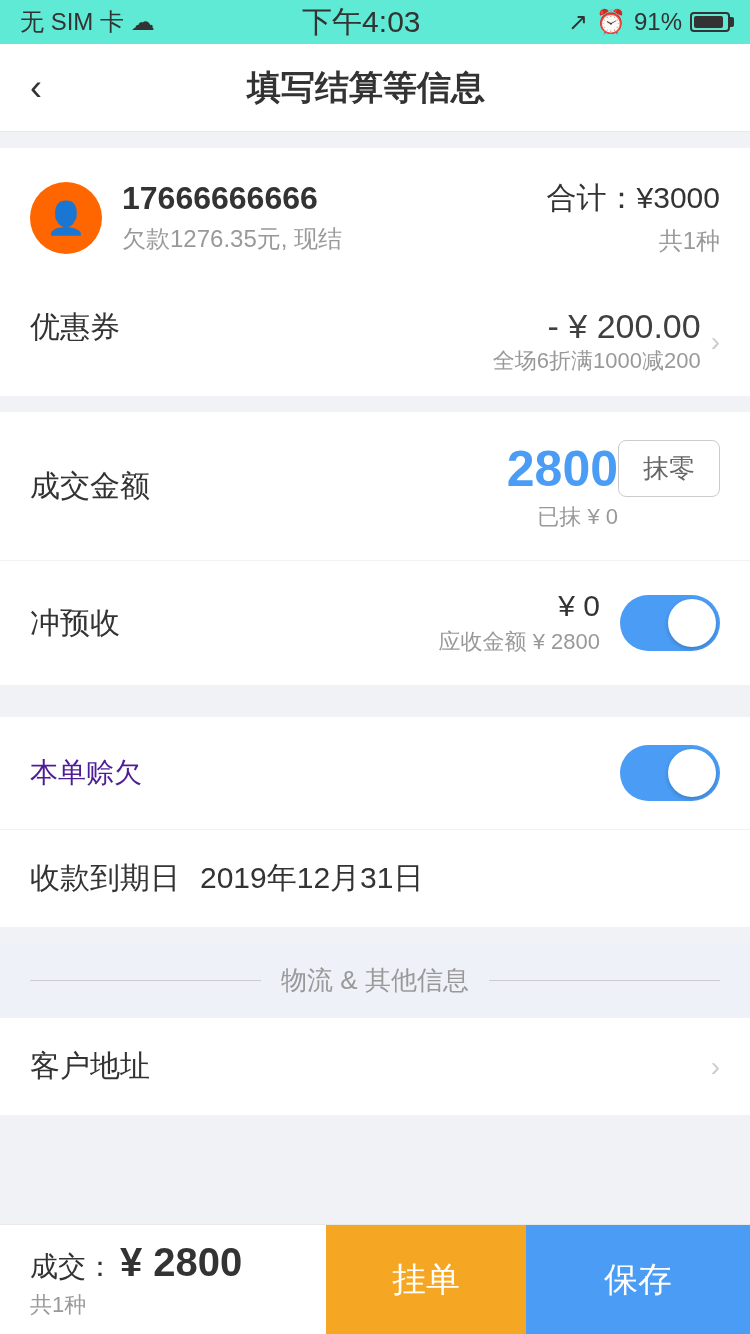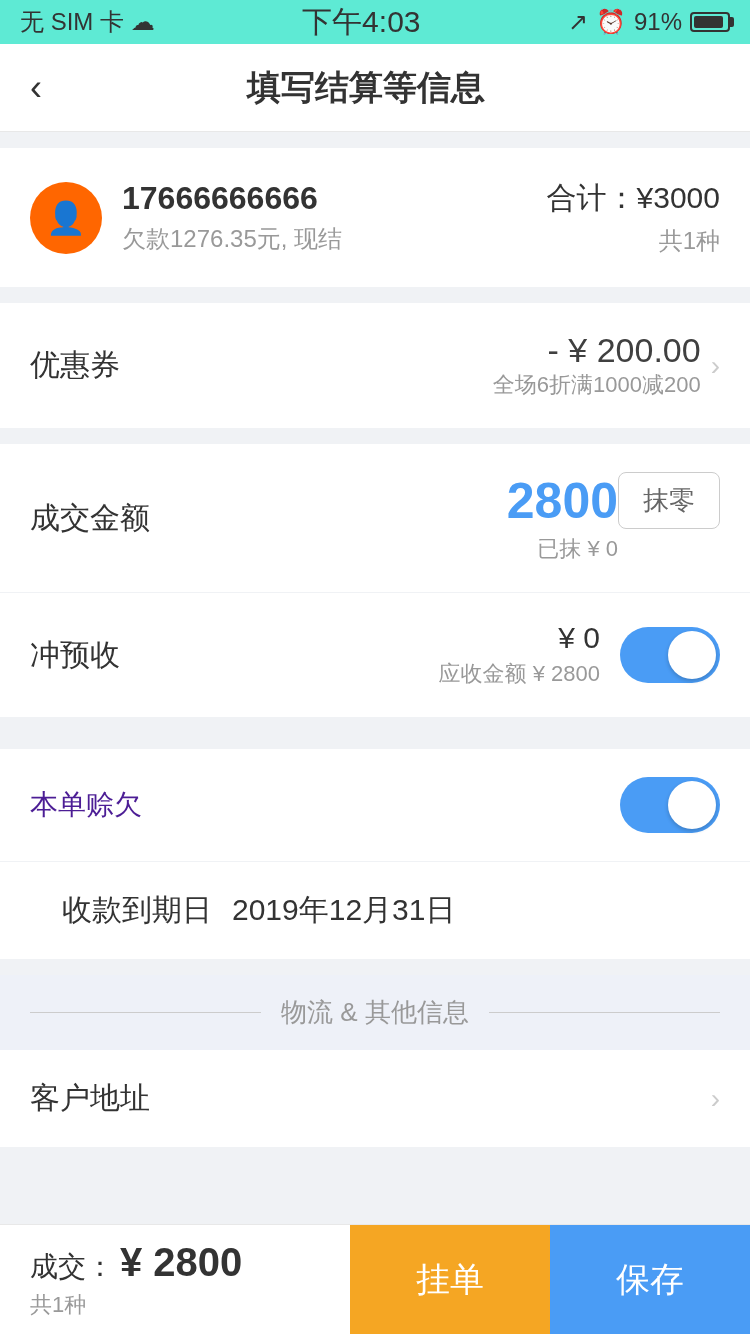--- a/index.html
+++ b/index.html
@@ -83,25 +83,23 @@
     .user-info { flex: 1; }
     .user-phone { font-size: 32px; font-weight: 600; color: #333; }
     .user-debt { font-size: 24px; color: #999; margin-top: 6px; }
     .user-total { text-align: right; }
     .user-total-amount { font-size: 30px; color: #333; }
     .user-total-count { font-size: 24px; color: #999; margin-top: 6px; }
 
     
     .coupon-row {
       background: #fff;
-      padding: 28px 30px;
-      display: flex;
-      align-items: center;
-      justify-content: space-between;
-      margin-top: 16px;
+      padding: 20px 30px;
+      display: flex;
+      justify-content: space-between;
     }
     .coupon-label { font-size: 30px; color: #333; }
     .coupon-right { display: flex; align-items: center; gap: 10px; text-align: right; }
     .coupon-discount { font-size: 34px; color: #404040; }
     .coupon-desc { font-size: 22px; color: #999; }
     .chevron-icon { color: #ccc; font-size: 28px; }
 
     
     .section-divider { height: 16px; background: #f0f2f5; }
 
@@ -177,21 +175,21 @@
     .debt-label { font-size: 28px; color: #4c1d95; }
 
     
     .due-date-row {
       background: #fff;
       padding: 28px 30px;
       border-top: 1px solid #f0f2f5;
       display: flex;
       align-items: center;
     }
-    .due-date-text { font-size: 30px; color: #333; margin-left: 32px; }
+    .due-date-text { font-size: 30px; color: #333; }
 
     
     .logistics-header {
       background: #eef1f8;
       padding: 20px 30px;
       display: flex;
       align-items: center;
       justify-content: center;
       margin-top: 16px;
     }
@@ -234,21 +232,21 @@
     .bottom-count { font-size: 22px; color: #999; margin-top: 4px; }
     .bottom-btn-hang {
       height: 100%;
       width: 200px;
       background: #f5a623;
       display: flex; align-items: center; justify-content: center;
       font-size: 34px; color: #fff; cursor: pointer;
     }
     .bottom-btn-save {
       height: 100%;
-      width: 200px;
+      width: 224px;
       background: #4a9cf5;
       display: flex; align-items: center; justify-content: center;
       font-size: 34px; color: #fff; cursor: pointer;
     }
   </style>
 </head>
 <body>
 
 <div class="status-bar">
   <div class="status-left">

